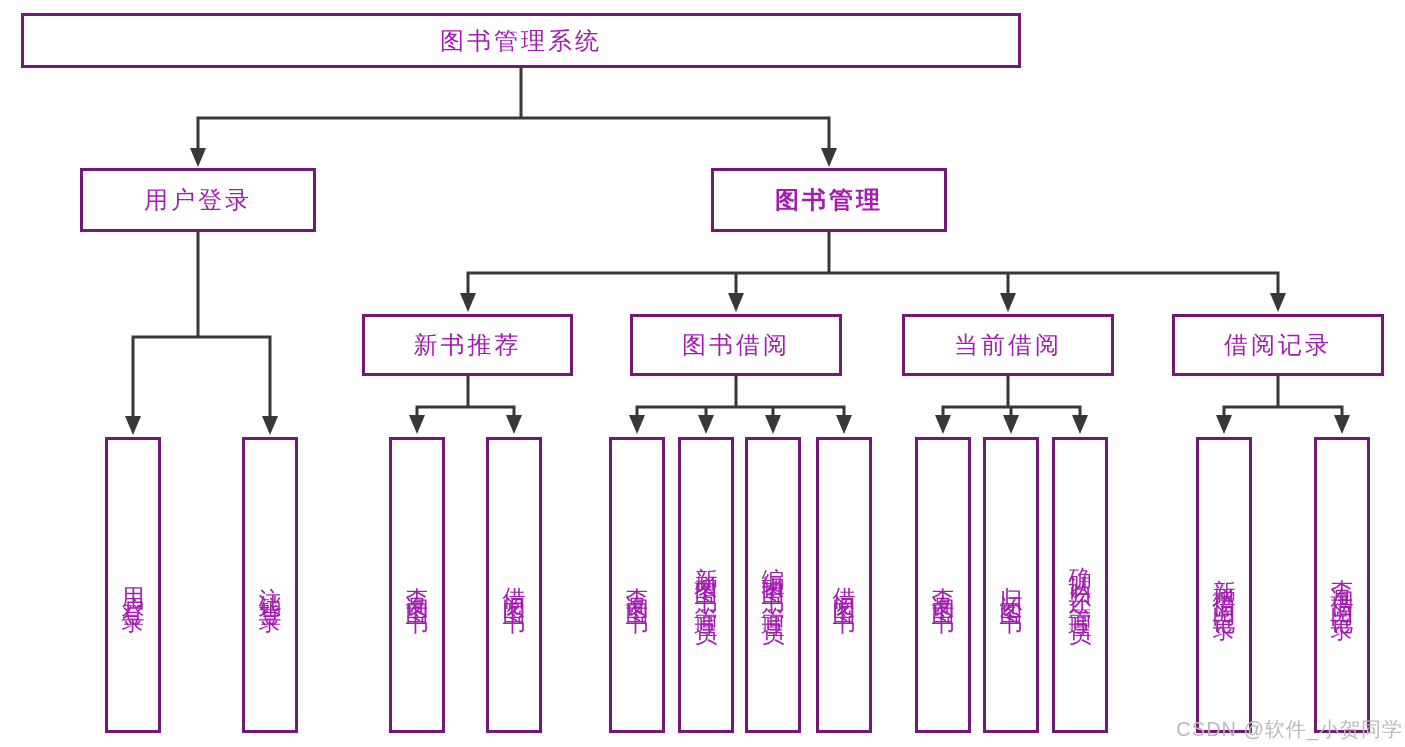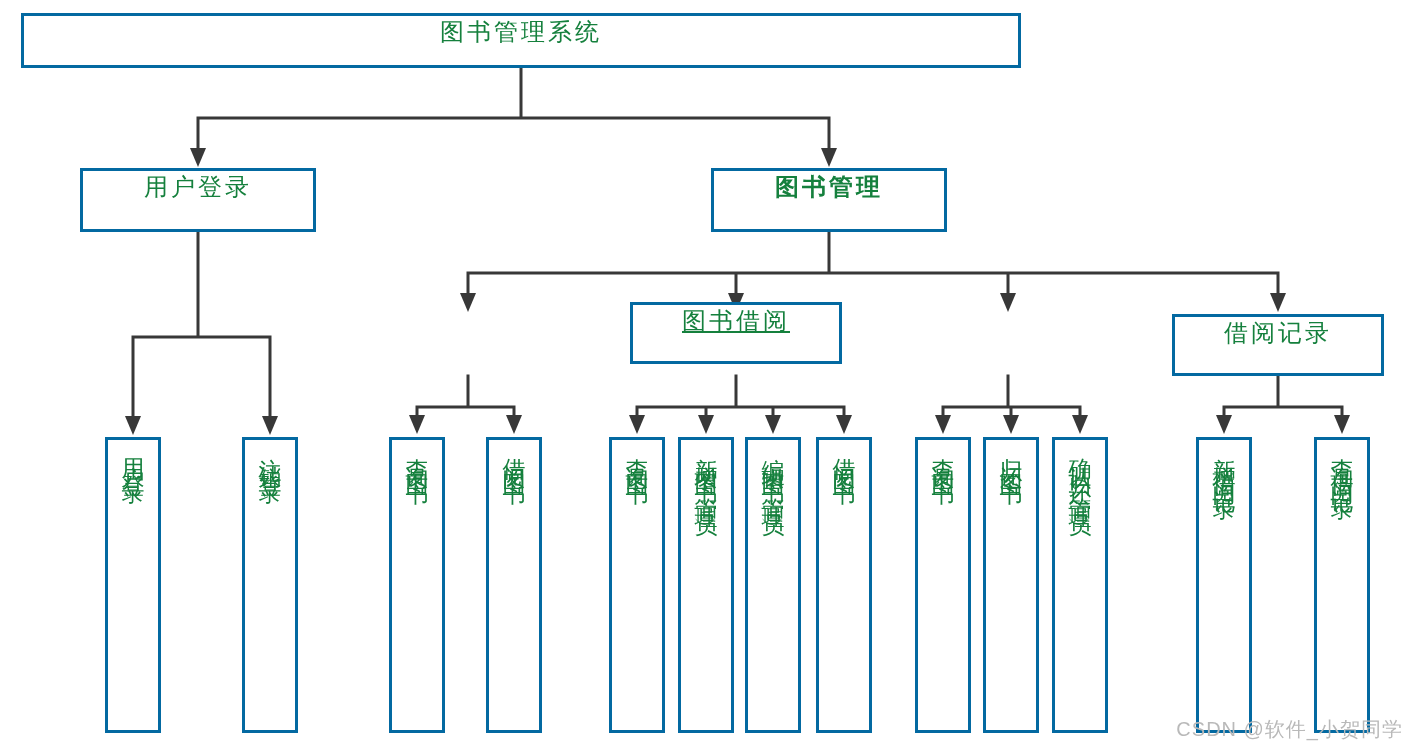--- a/index.html
+++ b/index.html
@@ -7,42 +7,42 @@
     position:relative;
     width:1405px;height:747px;
     background:#ffffff;
     font-family:"Liberation Sans","DejaVu Sans",sans-serif;
     overflow:hidden;
   }
   svg.connectors{position:absolute;left:0;top:0;width:1405px;height:747px;}
   .box{
     position:absolute;
     background:#ffffff;
-    border:3px solid #0369a1;
+    border:3px solid #701a75;
     box-sizing:border-box;
-    display:flex;justify-content:center;
-    color:#15803d;
+    display:flex;align-items:center;justify-content:center;
+    color:#a21caf;
   }
   .hbox span{
     font-size:24px;letter-spacing:3px;white-space:nowrap;
   }
   .vbox span{
     writing-mode:vertical-rl;
     text-orientation:mixed;
     font-size:23px;
     letter-spacing:8px;
     line-height:1;
     white-space:nowrap;
   }
   
   #n-root{left:21px;top:13px;width:1000px;height:55px;}
   #n-login{left:80px;top:168px;width:236px;height:64px;}
   #n-mgmt{left:711px;top:168px;width:236px;height:64px;font-weight:bold;}
   #n-newbook{left:362px;top:314px;width:211px;height:62px;}
-  #n-borrow{left:630px;top:302px;width:212px;height:62px;text-decoration:underline;}
+  #n-borrow{left:630px;top:314px;width:212px;height:62px;}
   #n-current{left:902px;top:314px;width:212px;height:62px;}
   #n-record{left:1172px;top:314px;width:212px;height:62px;}
   .vbox{top:437px;height:296px;width:56px;}
   #l-userlogin{left:105px;}
   #l-logout{left:242px;}
   #l-query1{left:389px;}
   #l-borrow1{left:486px;}
   #l-query2{left:609px;}
   #l-addbook{left:678px;}
   #l-editbook{left:745px;}
@@ -118,22 +118,28 @@
     <span>图书管理系统</span>
   </div>
 
   <div class="box hbox" id="n-login">
     <span>用户登录</span>
   </div>
   <div class="box hbox" id="n-mgmt">
     <span>图书管理</span>
   </div>
 
+  <div class="box hbox" id="n-newbook">
+    <span>新书推荐</span>
+  </div>
   <div class="box hbox" id="n-borrow">
     <span>图书借阅</span>
+  </div>
+  <div class="box hbox" id="n-current">
+    <span>当前借阅</span>
   </div>
   <div class="box hbox" id="n-record">
     <span>借阅记录</span>
   </div>
 
   <div class="box vbox" id="l-userlogin">
     <span>用户登录</span>
   </div>
   <div class="box vbox" id="l-logout">
     <span>注销登录</span>

